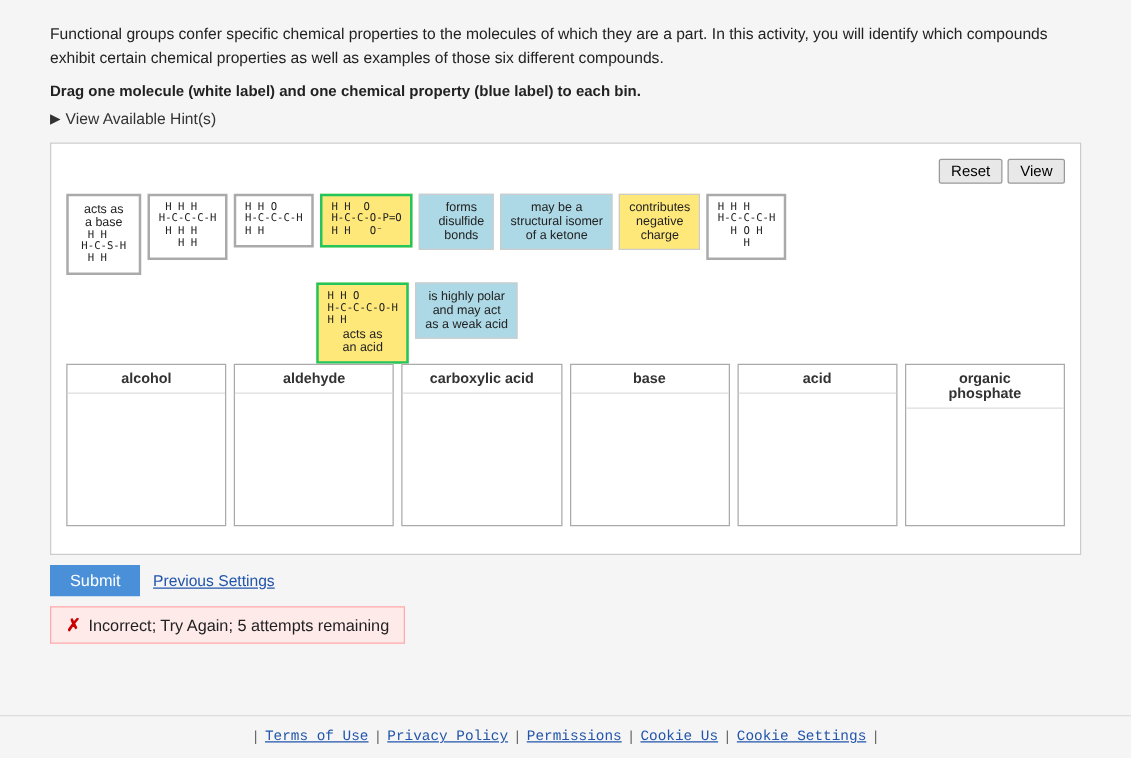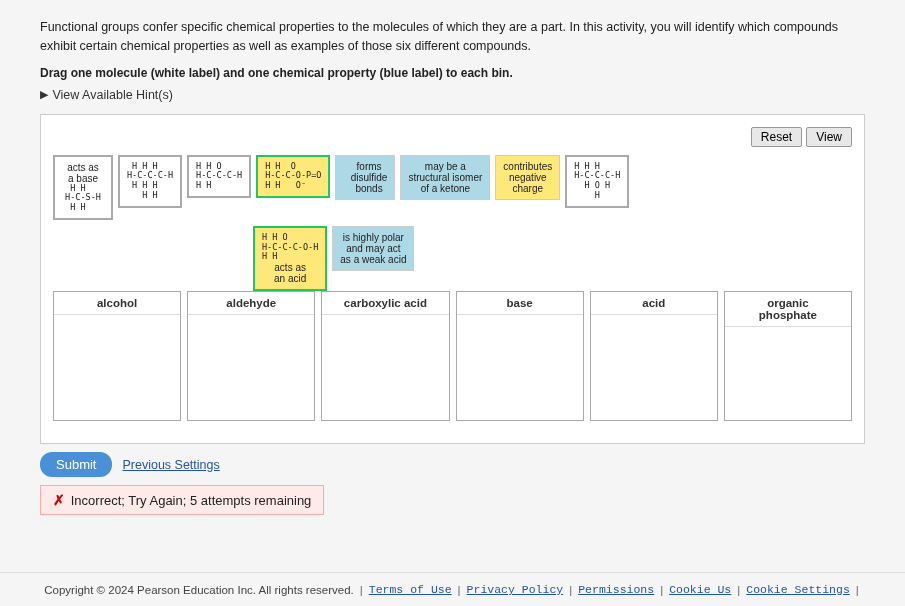--- a/index.html
+++ b/index.html
@@ -154,21 +154,21 @@
       margin-top: 8px;
     }
 
     .submit-btn {
       background: #4a90d9;
       color: #fff;
       border: none;
       padding: 5px 16px;
       font-size: 13px;
       cursor: pointer;
-      border-radius: 12px;
+      border-radius: 0;
     }
 
     .prev-answers-link {
       color: #2255aa;
       text-decoration: underline;
       font-size: 12.5px;
       cursor: pointer;
     }
 
     .error-message {
@@ -350,21 +350,20 @@
     </div>
 
     <div class="error-message">
       <span class="error-x">✗</span>
       <span>Incorrect; Try Again; 5 attempts remaining</span>
     </div>
 
   </div>
 
   <div class="footer">
-    <span>Copyright © 2024  Pearson Education Inc. All rights reserved.</span>
     <span class="separator">|</span>
     <a>Terms of Use</a>
     <span class="separator">|</span>
     <a>Privacy Policy</a>
     <span class="separator">|</span>
     <a>Permissions</a>
     <span class="separator">|</span>
     <a>Cookie Us</a>
     <span class="separator">|</span>
     <a>Cookie Settings</a>

